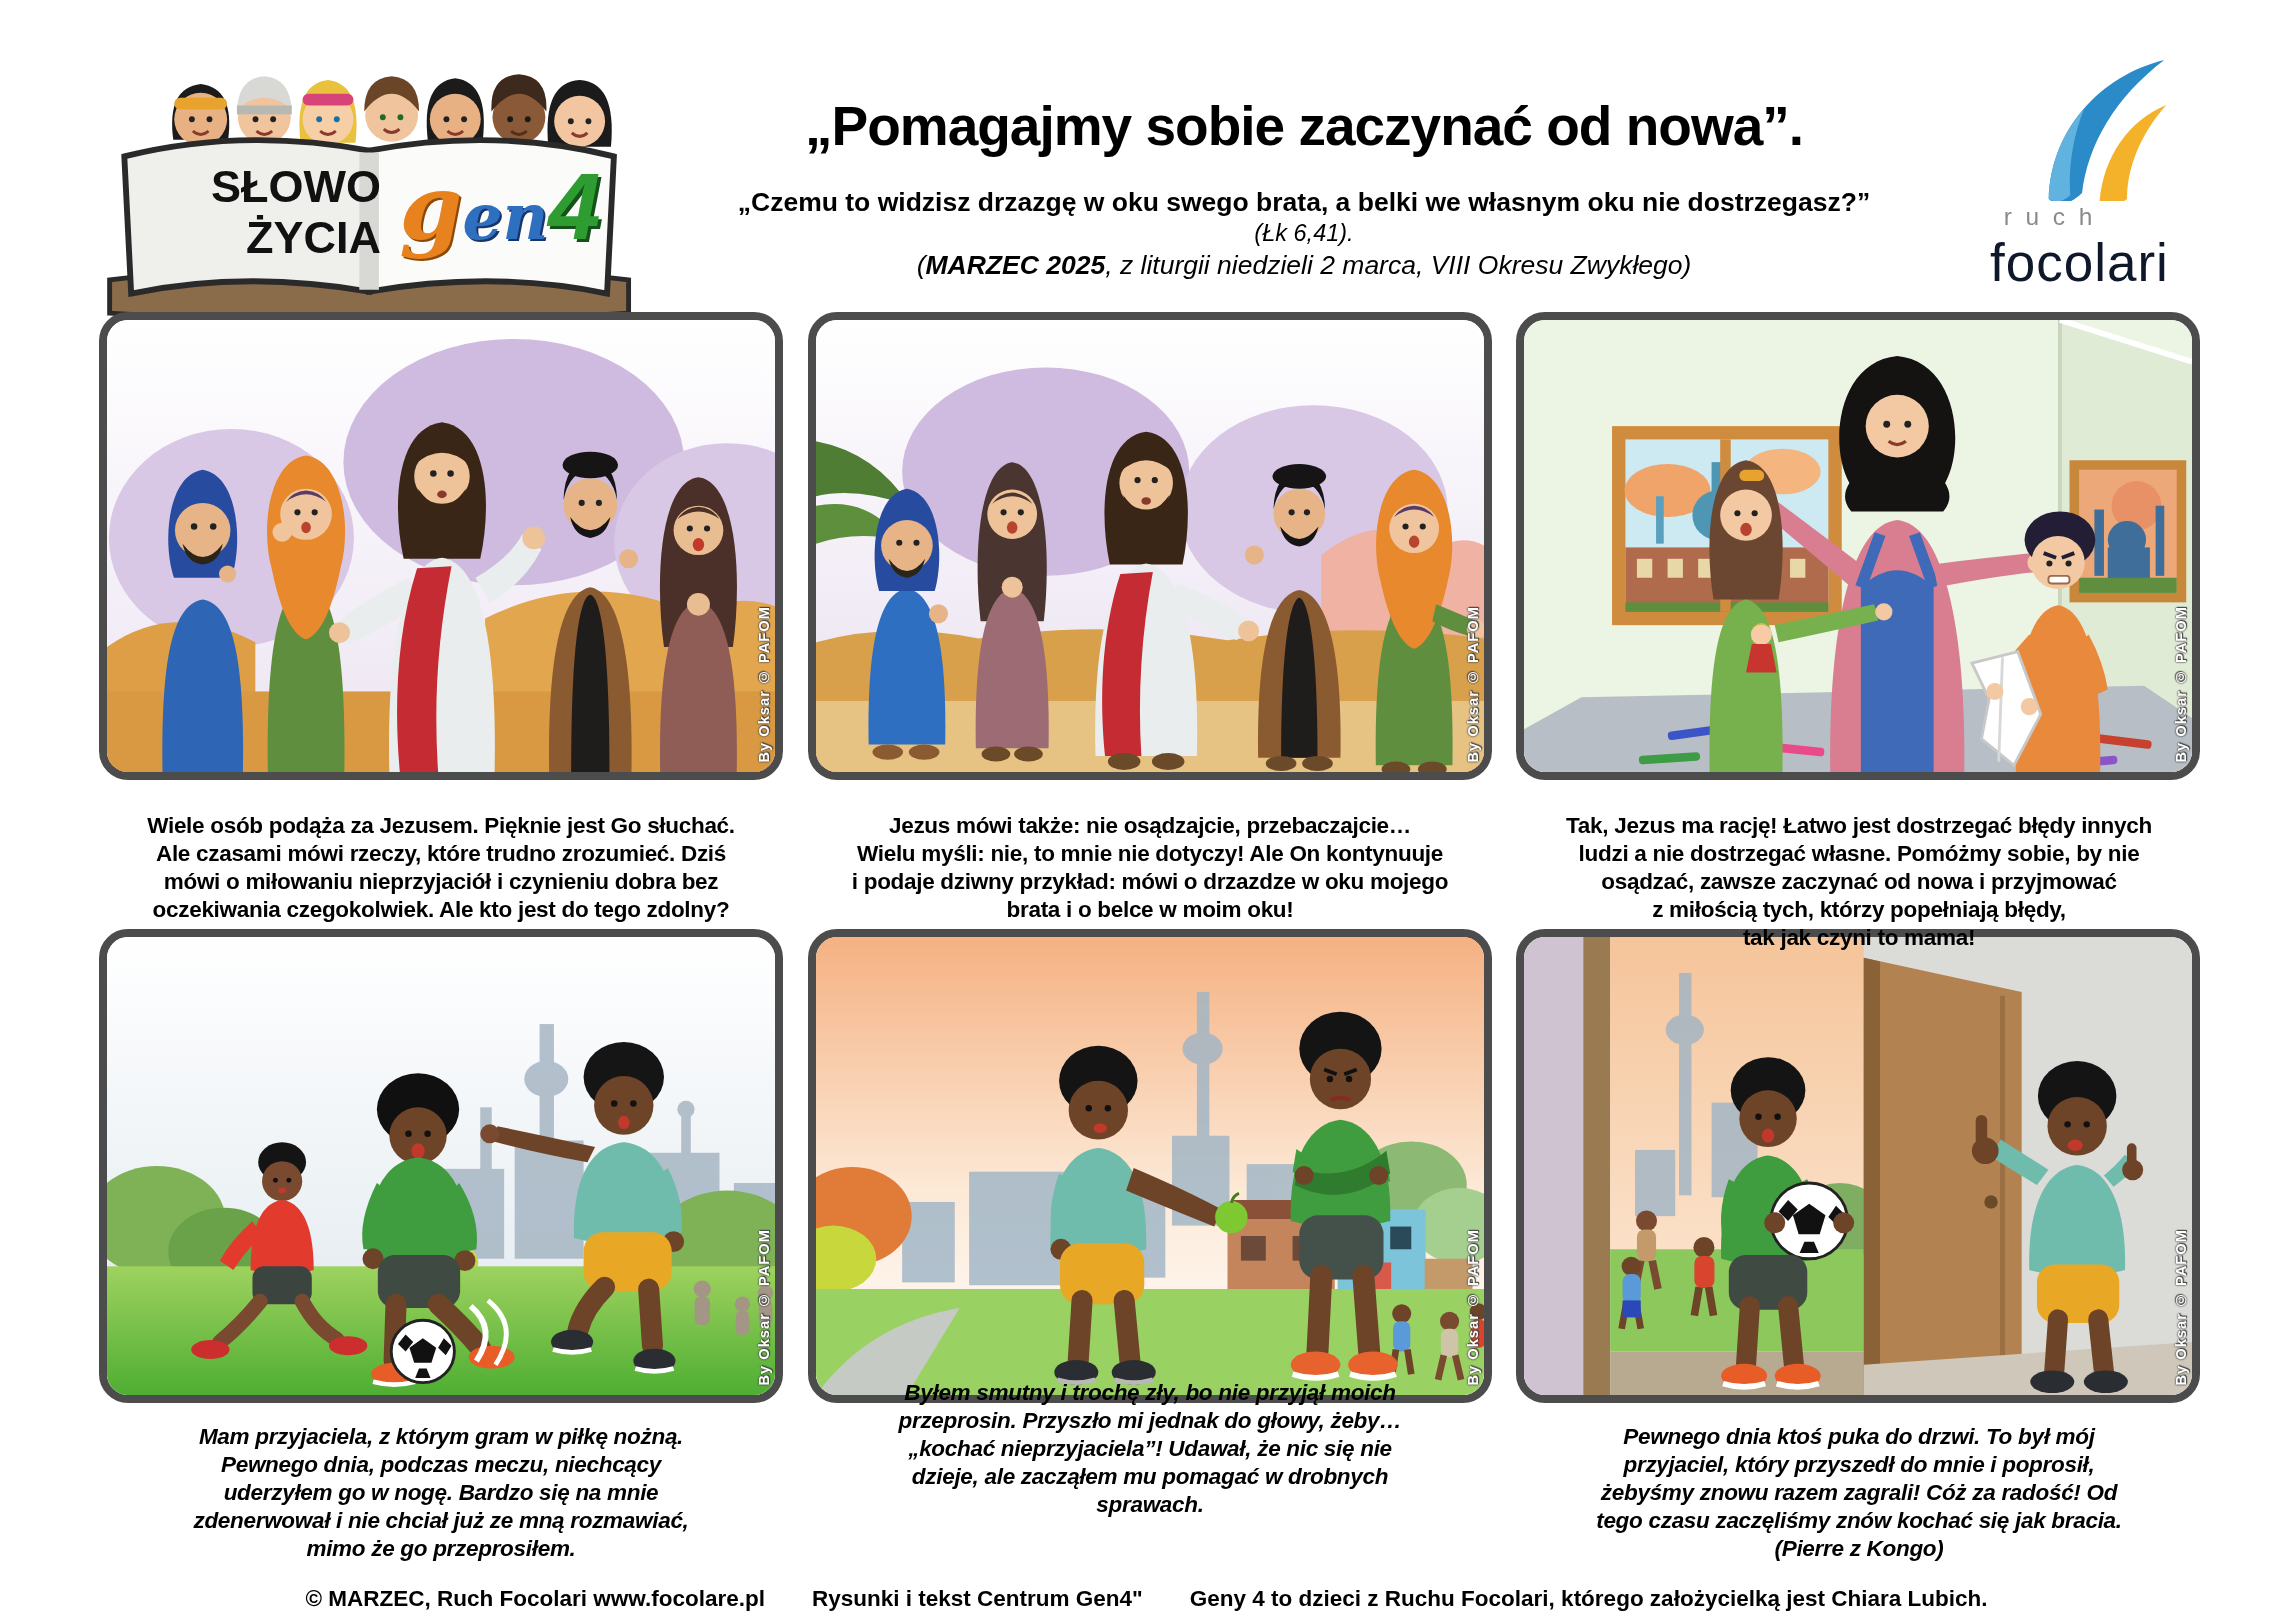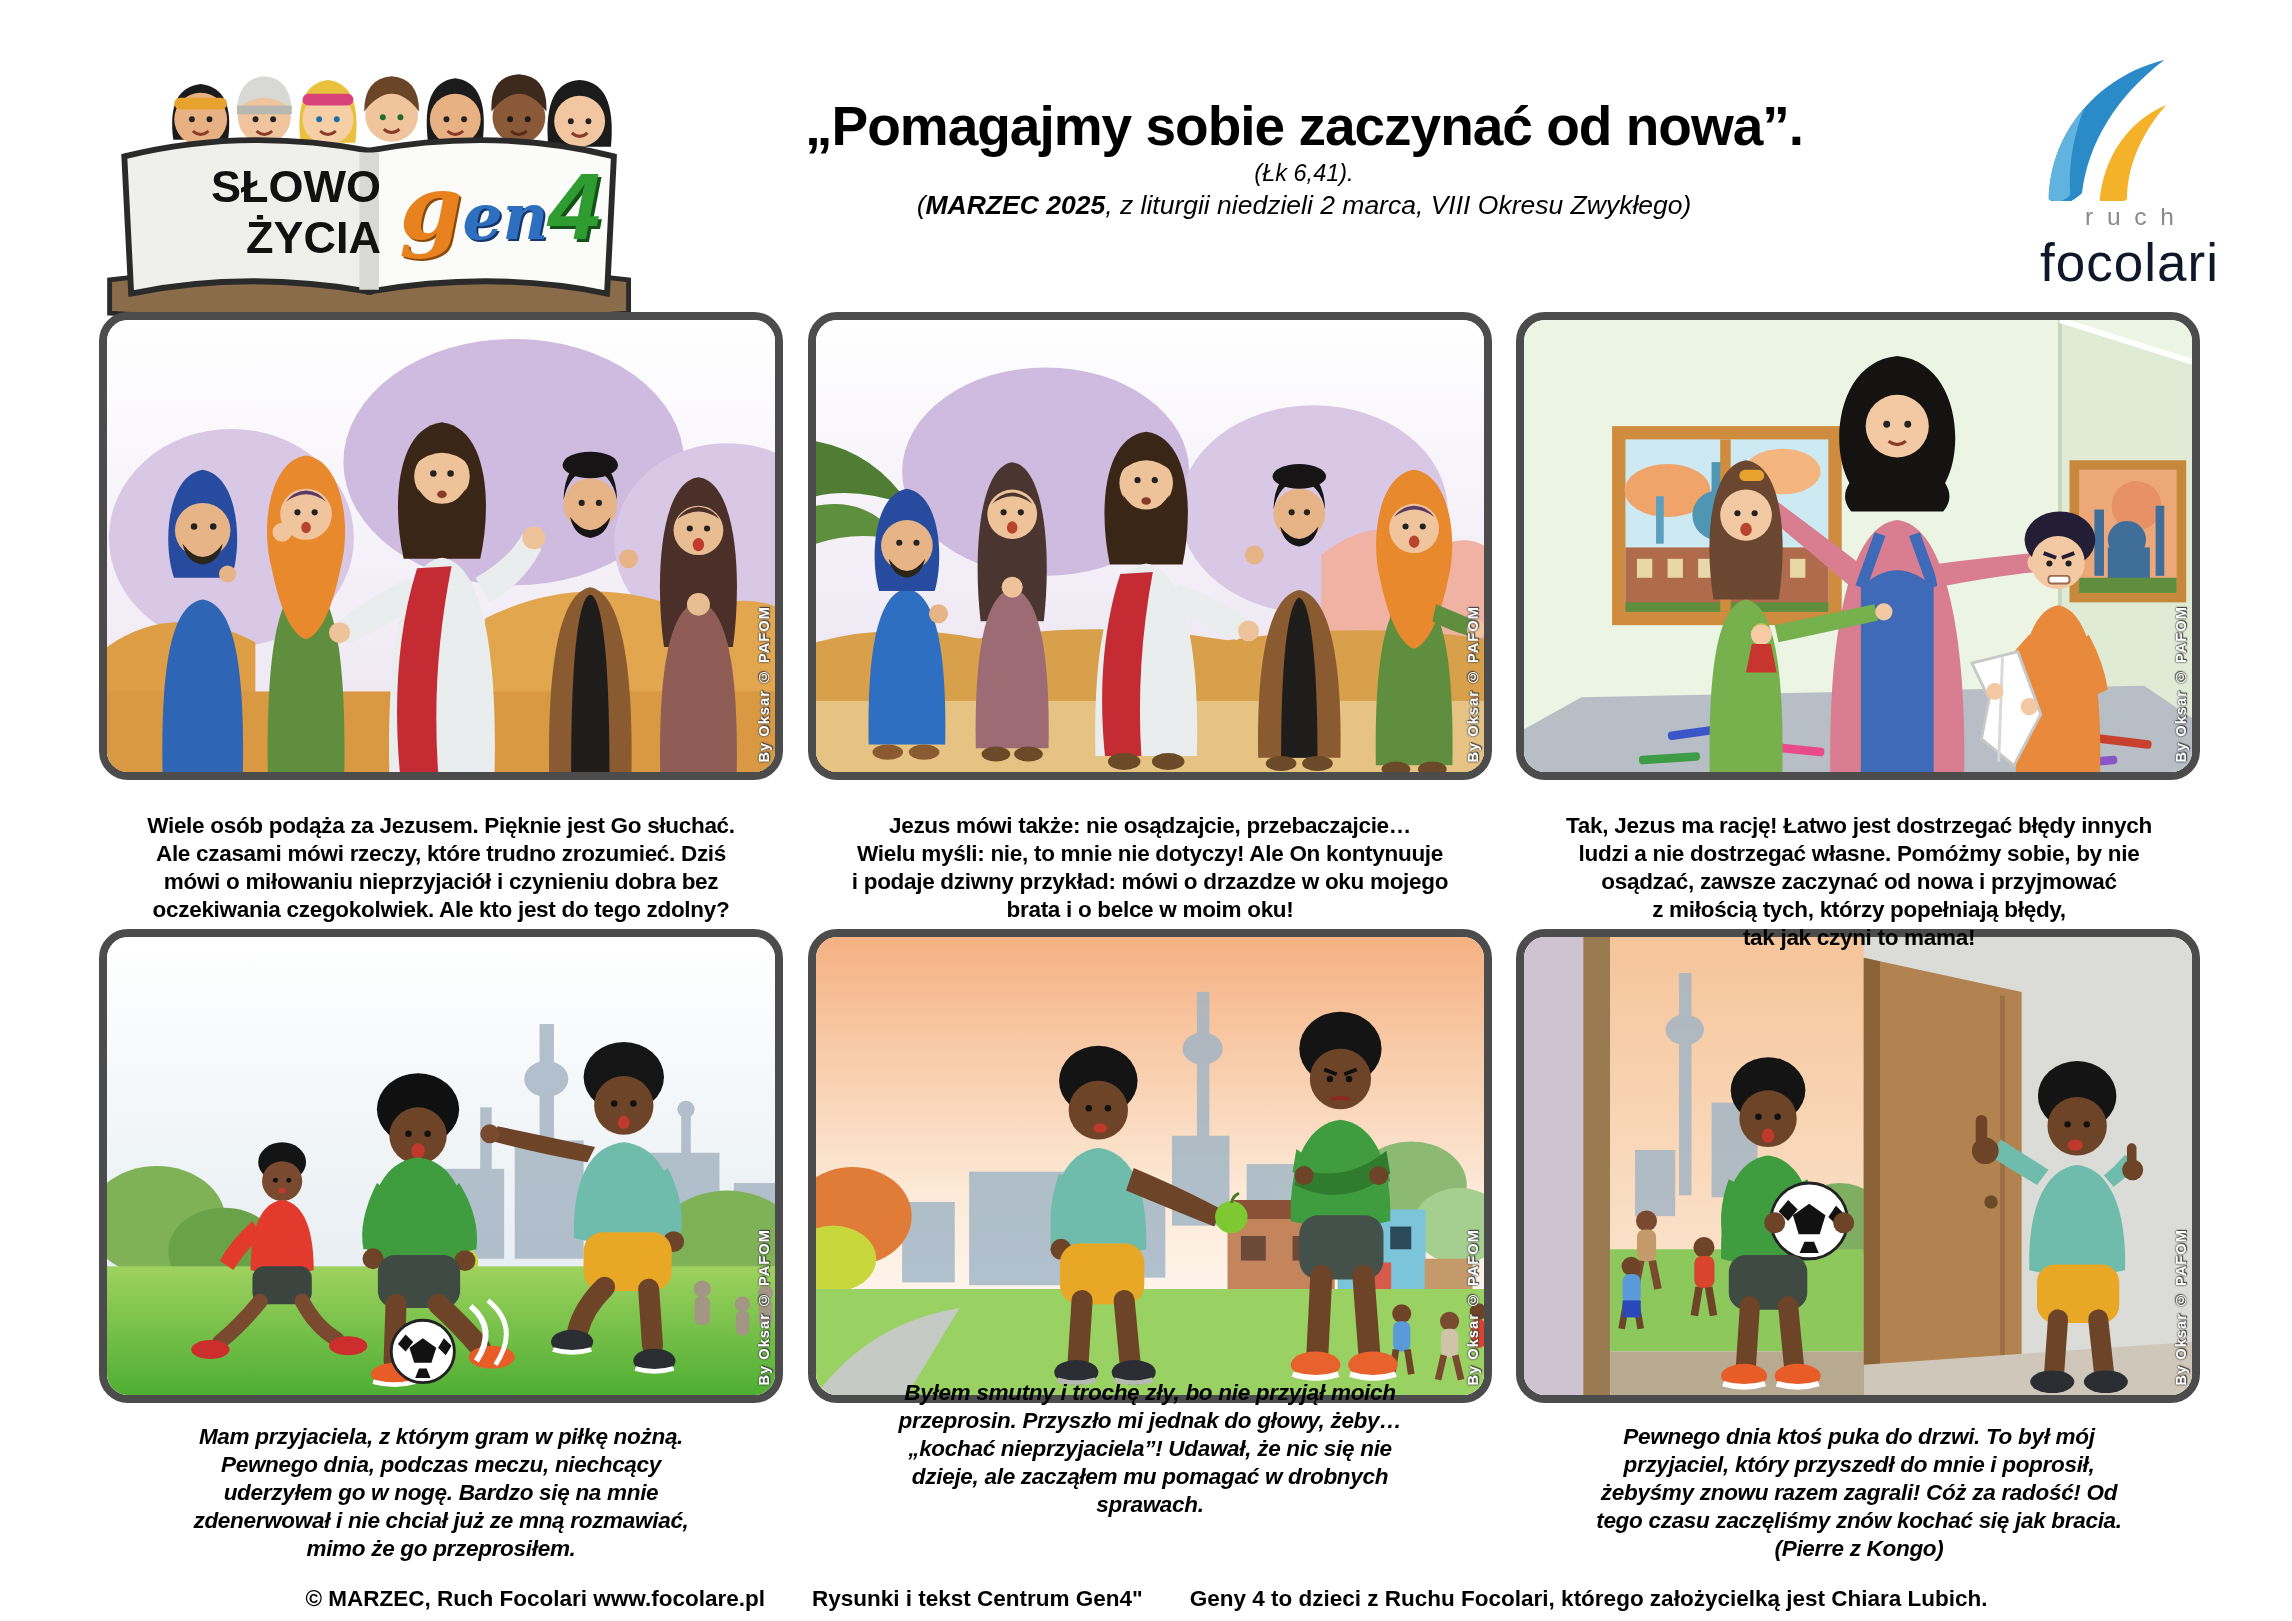--- a/index.html
+++ b/index.html
@@ -17,21 +17,21 @@
   .gen4{position:absolute;left:312px;top:116px;width:216px;text-align:center;font-weight:bold;}
   .gen4 .g{font-family:"DejaVu Serif",serif;font-style:italic;font-size:90px;color:#e8821e;text-shadow:2px 2px 0 #8a4a0a;}
   .gen4 .en{font-family:"DejaVu Serif",serif;font-style:italic;font-size:63px;color:#2f6fc0;text-shadow:2px 2px 0 #15356b;}
   .gen4 .four{font-size:94px;color:#2f9c32;text-shadow:2.9px 2.9px 0 #14521a;font-style:italic;}
   .title-block{position:absolute;left:652px;top:94px;width:1304px;text-align:center;}
   .main-title{font-size:55px;font-weight:bold;letter-spacing:-1px;}
   .verse{margin-top:29px;font-size:26.5px;font-weight:bold;}
   .verse-ref{margin-top:2px;font-size:23.5px;font-style:italic;}
   .date-line{margin-top:2.9px;font-size:26.5px;font-style:italic;}
   .date-line .b{font-weight:bold;}
-  .focolari-logo{position:absolute;left:1990px;top:54px;width:279px;height:245px;text-align:center;}
+  .focolari-logo{position:absolute;left:1990px;top:54px;width:279px;height:245px;text-align:left;}
   .focolari-ruch{position:absolute;left:0;top:149px;width:100%;font-size:24.5px;color:#8a8a8a;letter-spacing:13.7px;text-indent:13.7px;}
   .focolari-name{position:absolute;left:0;top:178px;width:100%;font-size:53px;color:#0f172a;letter-spacing:1px;}
   
   .panel{
     position:absolute;width:684px;height:468px;box-sizing:border-box;
     border:8.8px solid #4c4c4c;border-radius:29px;overflow:hidden;background:#fff;
   }
   .panel svg{display:block;width:100%;height:100%;}
   .p1{left:99px;top:312px;}
   .p2{left:808px;top:312px;}
@@ -123,20 +123,21 @@
       <path d="M285,118 L285,258 L305,258 L305,118 Z" fill="#d8d8d4"></path>
     </g>
   </svg>
   <div class="book-text-left">SŁOWO
 ŻYCIA</div>
   <div class="gen4"><span class="g">g</span><span class="en">en</span><span class="four">4</span></div>
 </div>
 
 <div class="title-block">
   <div class="main-title">„Pomagajmy sobie zaczynać od nowa”.</div>
+  <div class="verse">„Czemu to widzisz drzazgę w oku swego brata, a belki we własnym oku nie dostrzegasz?”</div>
   <div class="verse-ref">(Łk 6,41).</div>
   <div class="date-line"><span>(</span><span class="b">MARZEC 2025</span><span>, z liturgii niedzieli 2 marca, VIII Okresu Zwykłego)</span></div>
 </div>
 
 <div class="focolari-logo">
   <svg width="279" height="147" viewBox="0 0 285 150">
     <path d="M60,148 C62,78 112,22 178,6 C128,44 100,92 94,142 C82,154 68,156 60,148 Z" fill="#2b8ac8"></path>
     <path d="M60,148 C61,112 74,80 96,56 C84,86 80,118 82,144 C74,152 66,152 60,148 Z" fill="#5fb3de"></path>
     <path d="M112,150 C116,104 142,68 180,52 C152,84 140,118 140,148 C130,156 118,156 112,150 Z" fill="#f3b229"></path>
   </svg>

